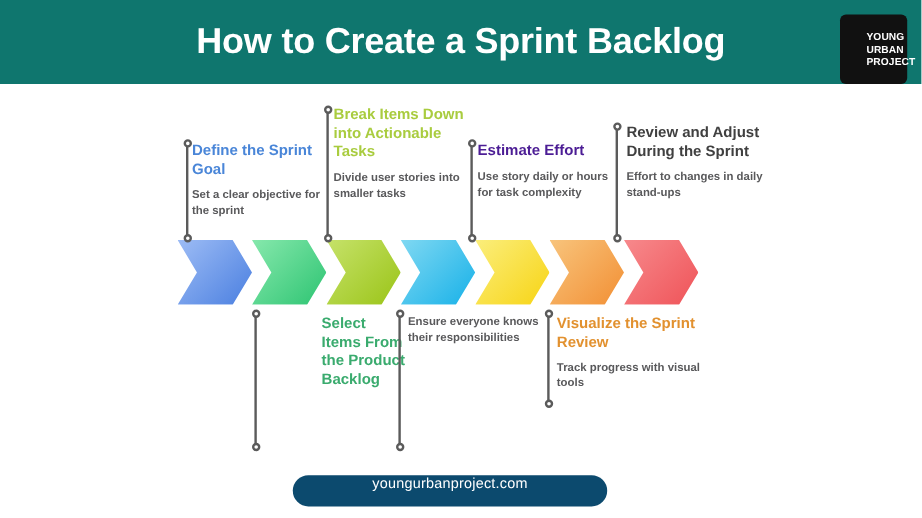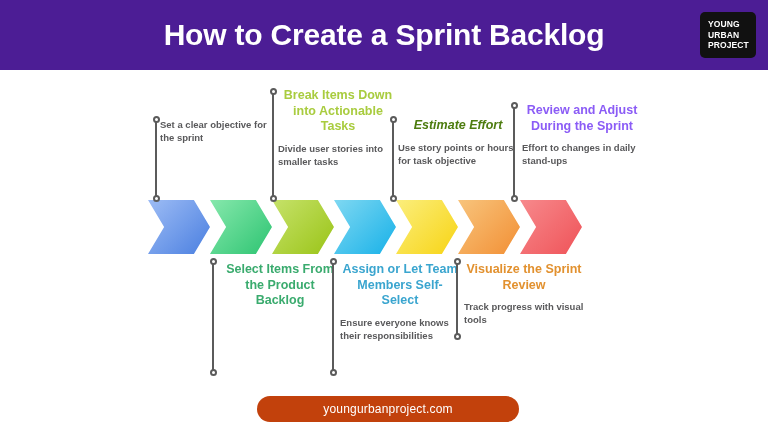--- a/index.html
+++ b/index.html
@@ -8,39 +8,39 @@
     overflow: hidden;
     background: #ffffff;
     font-family: "Liberation Sans", sans-serif;
   }
   #root { position: relative; width: 768px; height: 432px; background: #ffffff; }
 
   
   .header {
     position: absolute; left: 0; top: 0;
     width: 768px; height: 70px;
-    background: #4c1d95;
+    background: #0f766e;
   }
   .header-title {
     position: absolute; left: 0; top: 0;
     width: 768px; height: 70px;
     display: flex; align-items: center; justify-content: center;
     color: #ffffff;
     font-size: 30px; font-weight: bold;
     letter-spacing: -0.2px;
     white-space: nowrap;
   }
   .logo {
     position: absolute; right: 12px; top: 12px;
-    width: 56px; height: 46px;
+    width: 56px; height: 58px;
     background: #111111;
     border-radius: 5px;
     display: flex; flex-direction: column;
     align-items: flex-start; justify-content: center;
-    padding-left: 8px;
+    padding-left: 22px;
   }
   .logo span {
     display: block;
     color: #ffffff;
     font-size: 8.5px;
     font-weight: bold;
     line-height: 10.5px;
     letter-spacing: 0.1px;
   }
 
@@ -62,35 +62,34 @@
   }
   .dot.top { top: -4px; }
   .dot.bot { bottom: -4px; }
 
   
   .block { position: absolute; width: 120px; }
   .block h3 {
     font-size: 12.5px; font-weight: bold;
     line-height: 15.5px;
     margin: 0 0 7px 0;
-    text-align: center;
   }
   .block p {
     font-size: 9.5px; font-weight: bold;
     line-height: 13px;
     color: #59595b;
   }
 
   
   .footer-pill {
-    position: absolute; left: 257px; top: 396px;
+    position: absolute; left: 244px; top: 396px;
     width: 262px; height: 26px;
-    background: #c2410c;
+    background: #0c4a6e;
     border-radius: 13px;
-    display: flex; align-items: center; justify-content: center;
+    display: flex; align-items: flex-start; justify-content: center;
   }
   .footer-pill span {
     color: #ffffff; font-size: 12px; letter-spacing: 0.2px;
   }
 </style>
 </head>
 <body>
 
 <div id="root">
 
@@ -126,62 +125,62 @@
         <div class="chev-inner"></div>
       </div>
     </div>
 
   <div id="steps-top">
       <div class="conn" style="left: 155px; top: 120px; height: 78px;">
         <div class="dot top"></div>
         <div class="dot bot"></div>
       </div>
       <div class="block" style="left: 160px; top: 118px;">
+        <h3 style="color: rgb(74, 134, 216);">Define the Sprint Goal</h3>
         <p>Set a clear objective for the sprint</p>
       </div>
       <div class="conn" style="left: 272px; top: 92px; height: 106px;">
         <div class="dot top"></div>
         <div class="dot bot"></div>
       </div>
       <div class="block" style="left: 278px; top: 88px;">
         <h3 style="color: rgb(169, 204, 63);">Break Items Down into Actionable Tasks</h3>
         <p>Divide user stories into smaller tasks</p>
       </div>
       <div class="conn" style="left: 392px; top: 120px; height: 78px;">
         <div class="dot top"></div>
         <div class="dot bot"></div>
       </div>
       <div class="block" style="left: 398px; top: 118px;">
-        <h3 style="color: #4d7c0f; font-style: italic;">Estimate Effort</h3>
-        <p>Use story points or hours for task objective</p>
+        <h3 style="color: #4c1d95;">Estimate Effort</h3>
+        <p>Use story daily or hours for task complexity</p>
       </div>
       <div class="conn" style="left: 513px; top: 106px; height: 92px;">
         <div class="dot top"></div>
         <div class="dot bot"></div>
       </div>
       <div class="block" style="left: 522px; top: 103px;">
-        <h3 style="color: #8b5cf6;">Review and Adjust During the Sprint</h3>
+        <h3 style="color: #404040;">Review and Adjust During the Sprint</h3>
         <p>Effort to changes in daily stand-ups</p>
       </div>
     </div>
 
   <div id="steps-bottom">
       <div class="conn" style="left: 212px; top: 262px; height: 110px;">
         <div class="dot top"></div>
         <div class="dot bot"></div>
       </div>
       <div class="block" style="left: 220px; top: 262px;">
-        <h3 style="color: rgb(58, 171, 110);">Select Items From the Product Backlog</h3>
+        <h3 style="color: rgb(58, 171, 110); margin-left: 48px;">Select Items From the Product Backlog</h3>
       </div>
       <div class="conn" style="left: 332px; top: 262px; height: 110px;">
         <div class="dot top"></div>
         <div class="dot bot"></div>
       </div>
       <div class="block" style="left: 340px; top: 262px;">
-        <h3 style="color: rgb(58, 165, 207);">Assign or Let Team Members Self-Select</h3>
         <p>Ensure everyone knows their responsibilities</p>
       </div>
       <div class="conn" style="left: 456px; top: 262px; height: 74px;">
         <div class="dot top"></div>
         <div class="dot bot"></div>
       </div>
       <div class="block" style="left: 464px; top: 262px;">
         <h3 style="color: rgb(226, 145, 47);">Visualize the Sprint Review</h3>
         <p>Track progress with visual tools</p>
       </div>

